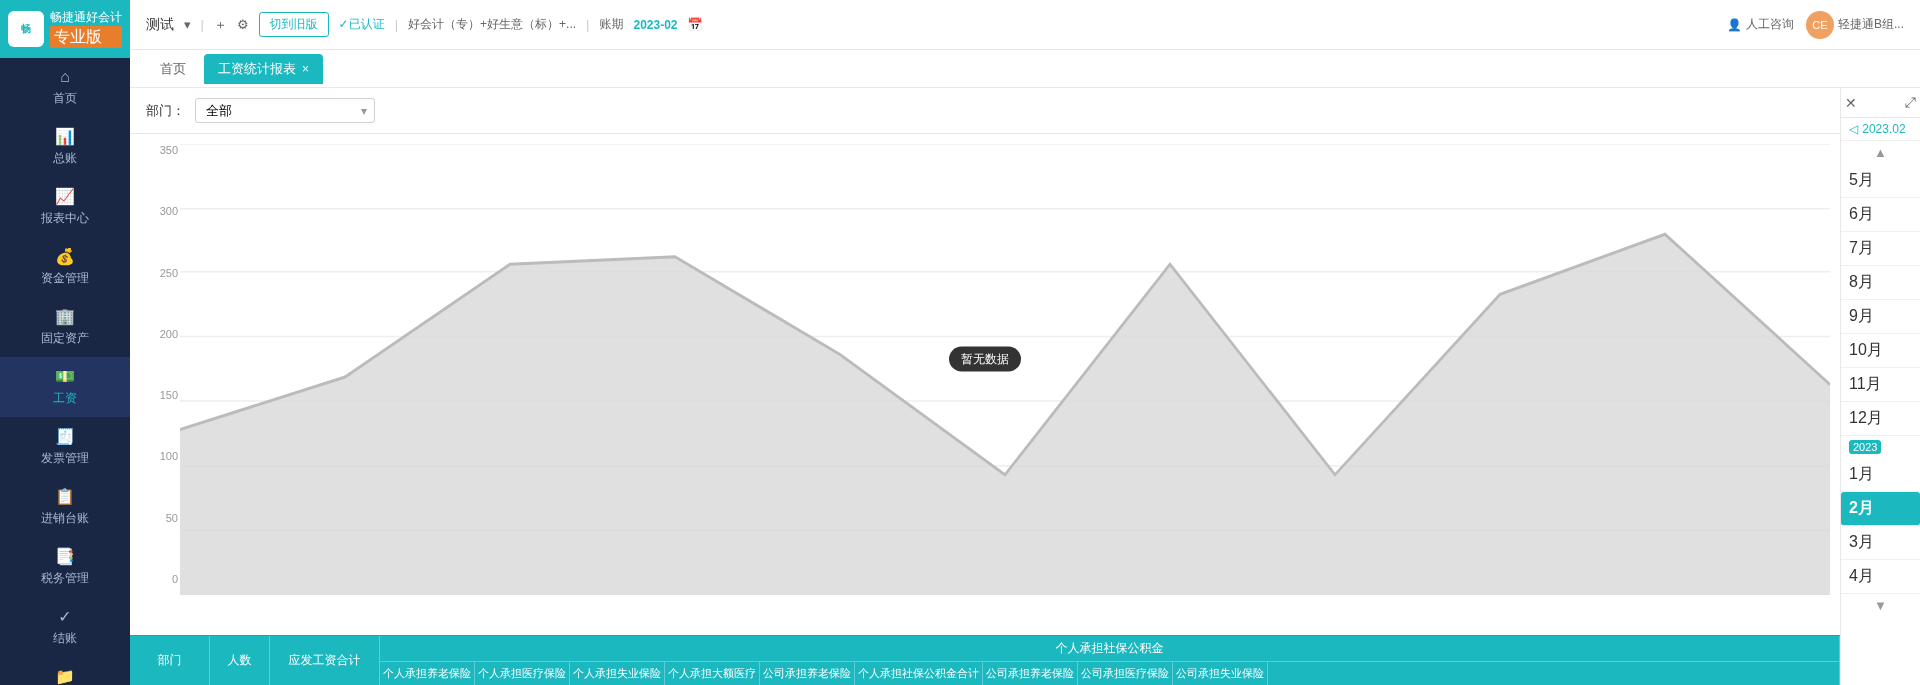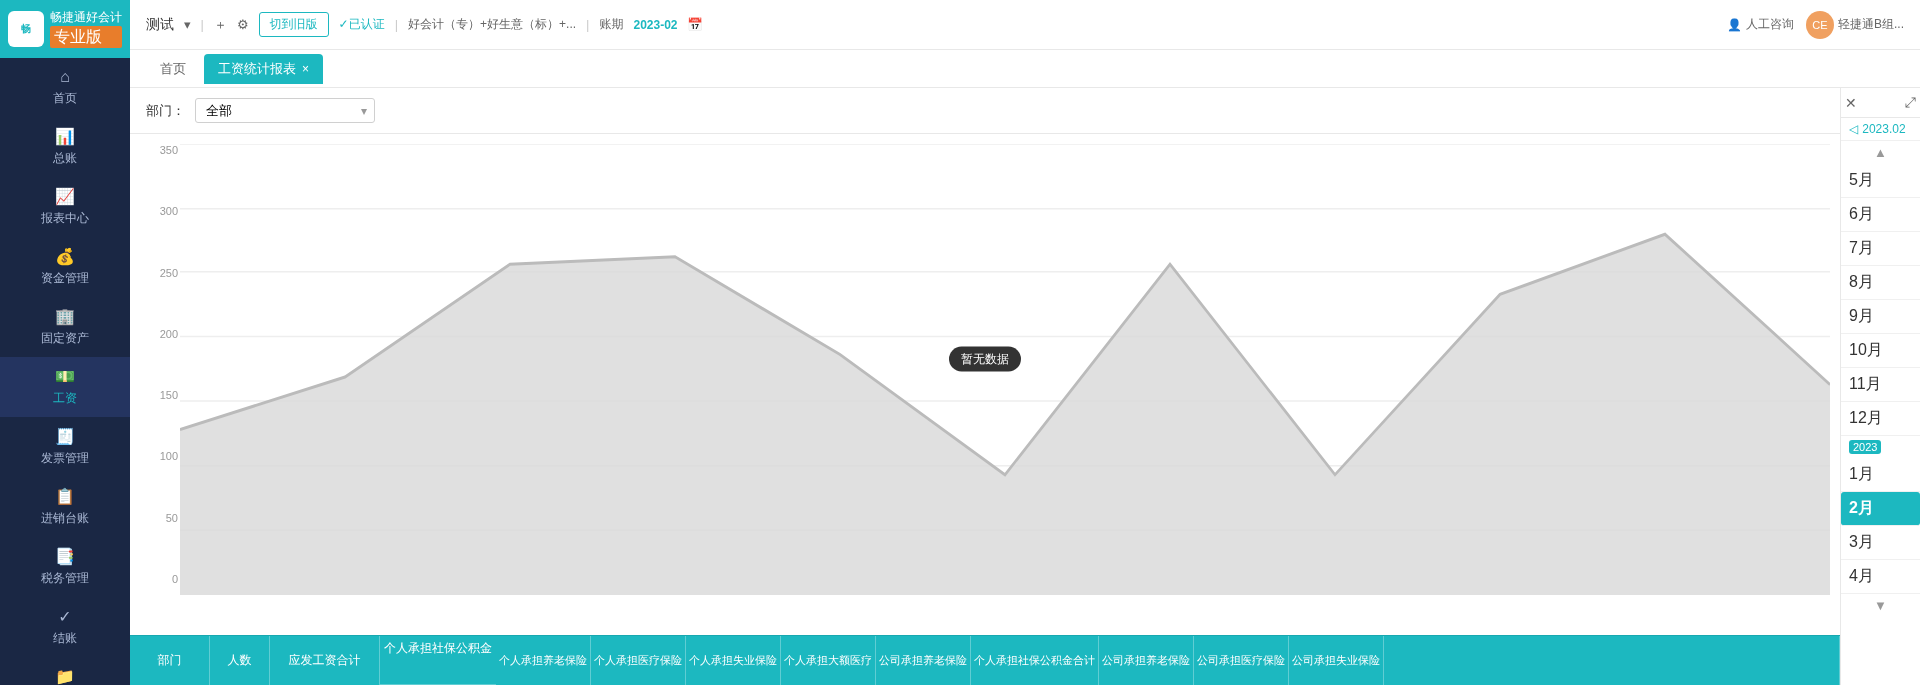--- a/index.html
+++ b/index.html
@@ -211,21 +211,21 @@
       align-items: center;
       justify-content: center;
       color: #fff;
       font-size: 12px;
       border-right: 1px solid rgba(255,255,255,0.3);
       text-align: center;
       padding: 0 4px;
     }
     .table-group-header {
       display: flex;
-      flex-direction: row;
+      flex-direction: column;
       border-right: 1px solid rgba(255,255,255,0.3);
     }
     .table-group-title {
       background: #1cb8c0;
       color: #fff;
       text-align: center;
       font-size: 12px;
       padding: 4px;
       border-bottom: 1px solid rgba(255,255,255,0.3);
     }

